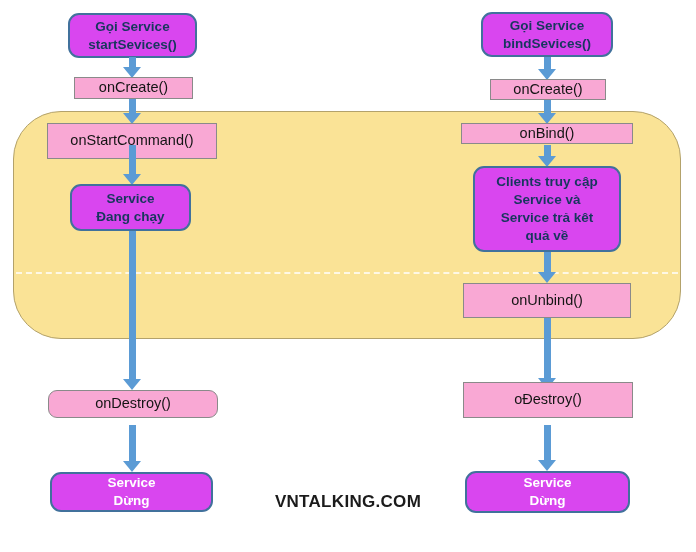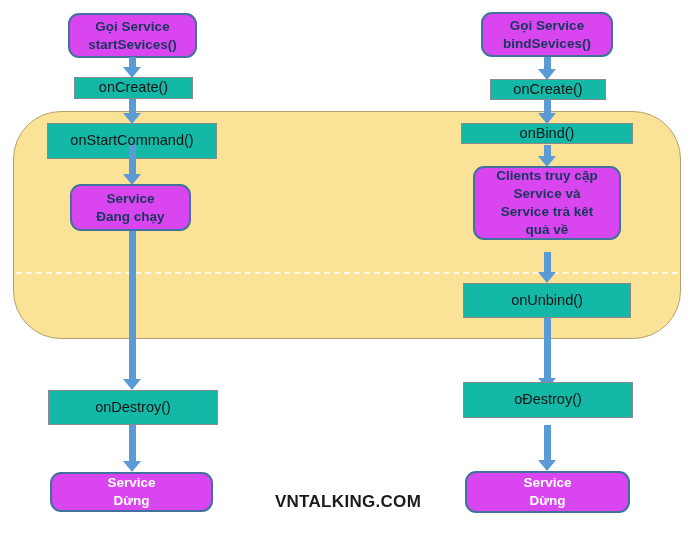--- a/index.html
+++ b/index.html
@@ -35,21 +35,21 @@
   .blue{
     background:#d946ef;
     border:2px solid #41719C;
     border-radius:11px;
     color:#17375D;
     font-weight:700;
     font-size:13.5px;
   }
   .blue.white-text{color:#ffffff;font-weight:600;font-size:13.5px;}
   .gray{
-    background:#14b8a6;
+    background:#f9a8d4;
     border:1px solid #8A8A8A;
     color:#141414;
     font-weight:400;
     font-size:14.5px;
   }
   
   .arrow{
     position:absolute;width:18px;
     display:flex;flex-direction:column;align-items:center;
   }
@@ -58,26 +58,26 @@
     width:0;height:0;
     border-left:9px solid transparent;
     border-right:9px solid transparent;
     border-top:11px solid #5B9BD5;
   }
   
   .n-start-header   {left:68px; top:13px; width:129px;height:45px;}
   .n-l-oncreate     {left:74px; top:77px; width:119px;height:22px;}
   .n-onstartcommand {left:47px; top:123px;width:170px;height:36px;}
   .n-running        {left:70px; top:184px;width:121px;height:47px;}
-  .n-l-ondestroy    {left:48px; top:390px;width:170px;height:35px;}
+  .n-l-ondestroy    {left:48px; top:390px;width:170px;height:28px;border-radius:9px;}
   .n-l-stopped      {left:50px; top:472px;width:163px;height:40px;}
   .n-bind-header    {left:481px;top:12px; width:132px;height:45px;}
   .n-r-oncreate     {left:490px;top:79px; width:116px;height:21px;}
   .n-onbind         {left:461px;top:123px;width:172px;height:21px;}
-  .n-clients        {left:473px;top:166px;width:148px;height:74px;}
+  .n-clients        {left:473px;top:166px;width:148px;height:86px;}
   .n-onunbind       {left:463px;top:283px;width:168px;height:35px;}
   .n-r-ondestroy    {left:463px;top:382px;width:170px;height:36px;}
   .n-r-stopped      {left:465px;top:471px;width:165px;height:42px;}
   
   .a-l1{left:123px;top:57px; height:21px;}
   .a-l2{left:123px;top:99px; height:25px;}
   .a-l3{left:123px;top:145px;height:40px;}
   .a-l4{left:123px;top:231px;height:159px;}
   .a-l5{left:123px;top:425px;height:47px;}
   .a-r1{left:538px;top:57px; height:23px;}

